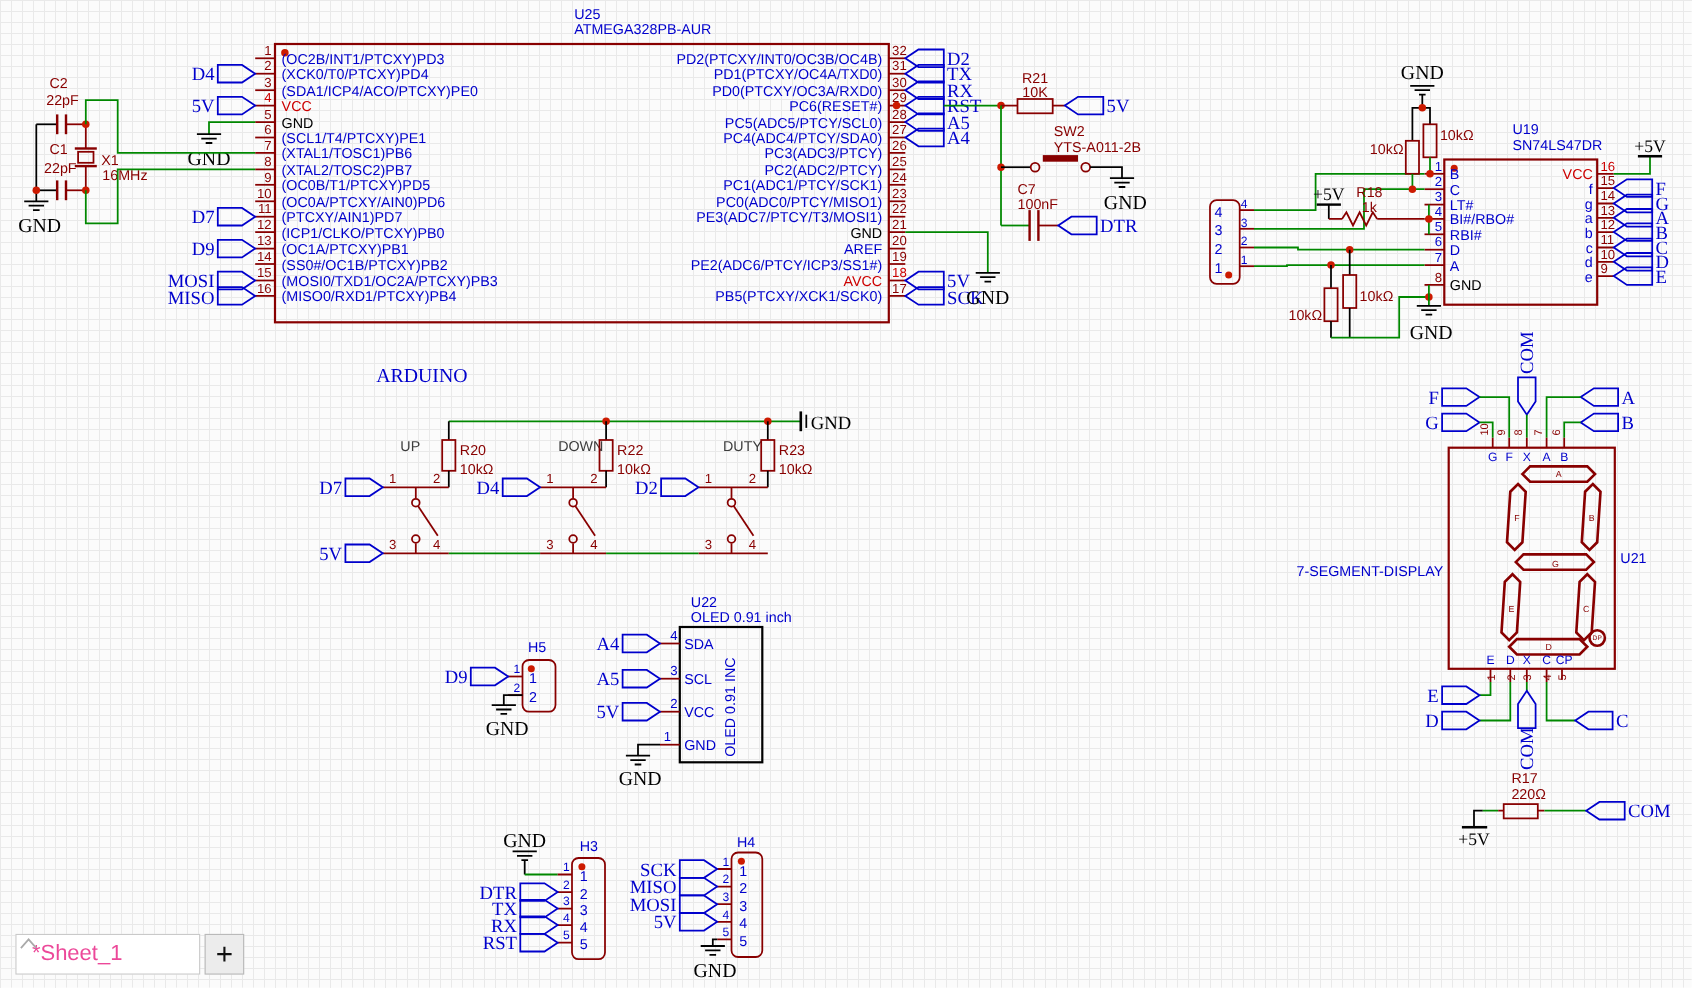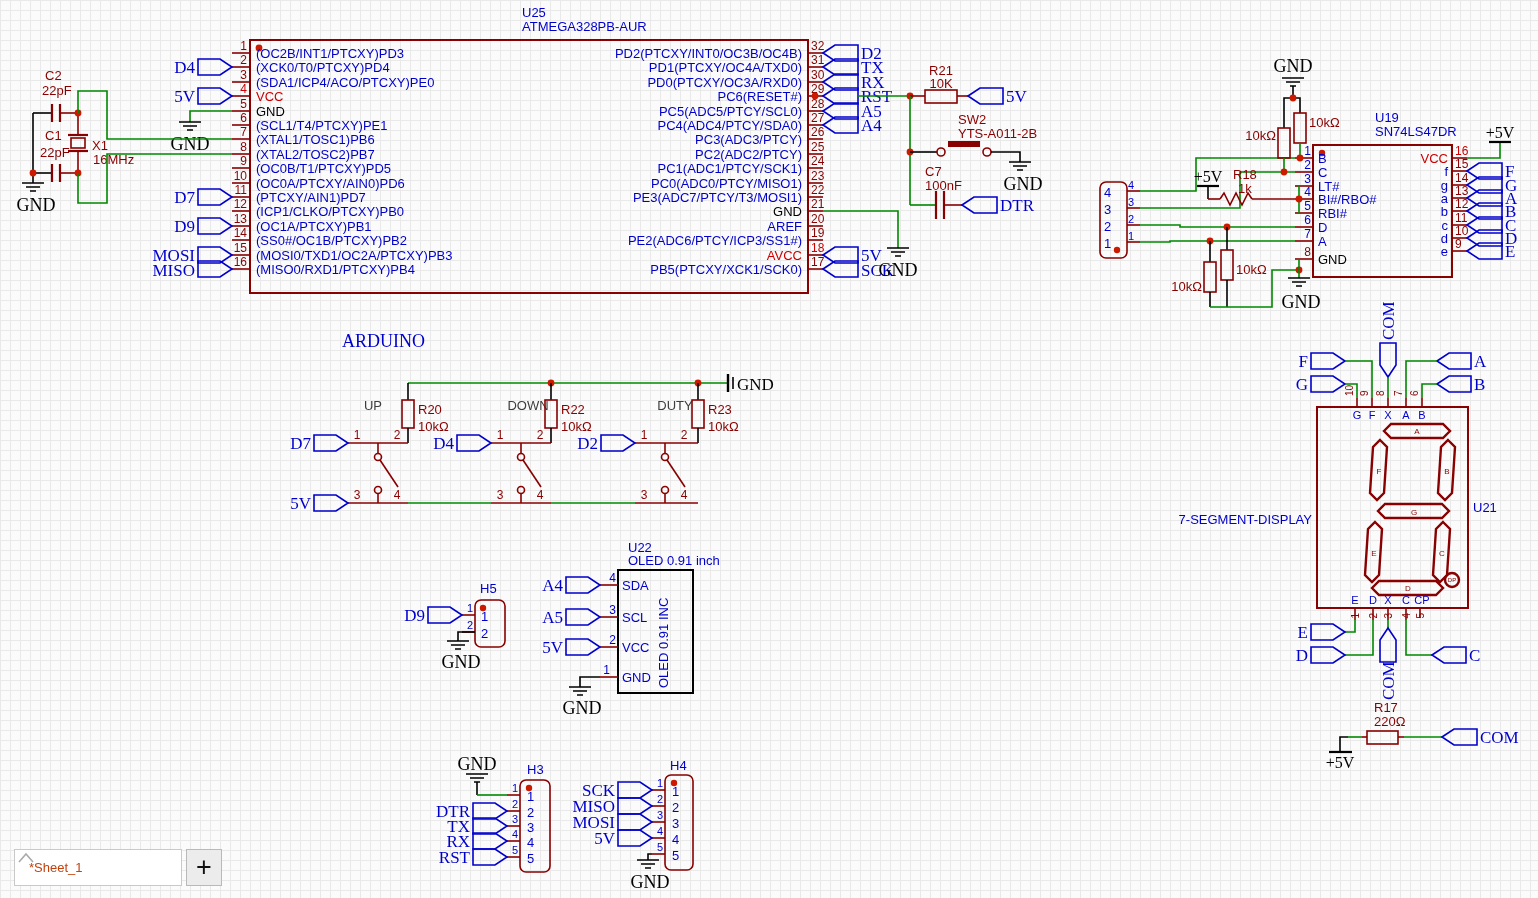--- a/index.html
+++ b/index.html
@@ -22,21 +22,21 @@
   text{font-family:"Liberation Sans",sans-serif;fill:#0000cc;}
   .t13{font-size:13px}.t12{font-size:12px}.t11{font-size:11px}.t10{font-size:10px}.t8{font-size:8px}.t6{font-size:6px}
   .net{font-family:"Liberation Serif",serif;font-size:17px;fill:#0000cc}
   .pw{font-family:"Liberation Serif",serif;font-size:16px;fill:#000}
   .gt{font-family:"Liberation Serif",serif;font-size:18px;fill:#000}
   .dred{fill:#880000}.red{fill:#cc0000}.blk{fill:#000}.grey{fill:#3c3c3c}
   .ae{text-anchor:end}.am{text-anchor:middle}
   
   #sheetbar{position:absolute;left:14px;top:849px;display:flex;align-items:stretch;}
   #sheettab{width:168px;height:37px;background:#fff;border:1px solid #c9c9c9;display:flex;align-items:center;box-sizing:border-box;}
-  #sheettab .nm{padding-left:14px;font-size:13px;color:#c2410c;flex:1;}
+  #sheettab .nm{padding-left:14px;font-size:20px;color:#ec4899;flex:1;}
   #plusbtn{width:36px;height:37px;margin-left:4px;background:#ececec;border:1px solid #b9b9b9;box-sizing:border-box;
     display:flex;align-items:center;justify-content:center;font-size:27px;color:#111;line-height:1;}
 </style>
 </head>
 <body>
 
 <div id="canvas">
 <svg width="1538" height="898" viewBox="0 0 1538 898">
 <defs>
   <path id="gsym" d="M-11 0 H11 M-7 4 H7 M-3 8 H3" stroke="#000" stroke-width="2"></path>

